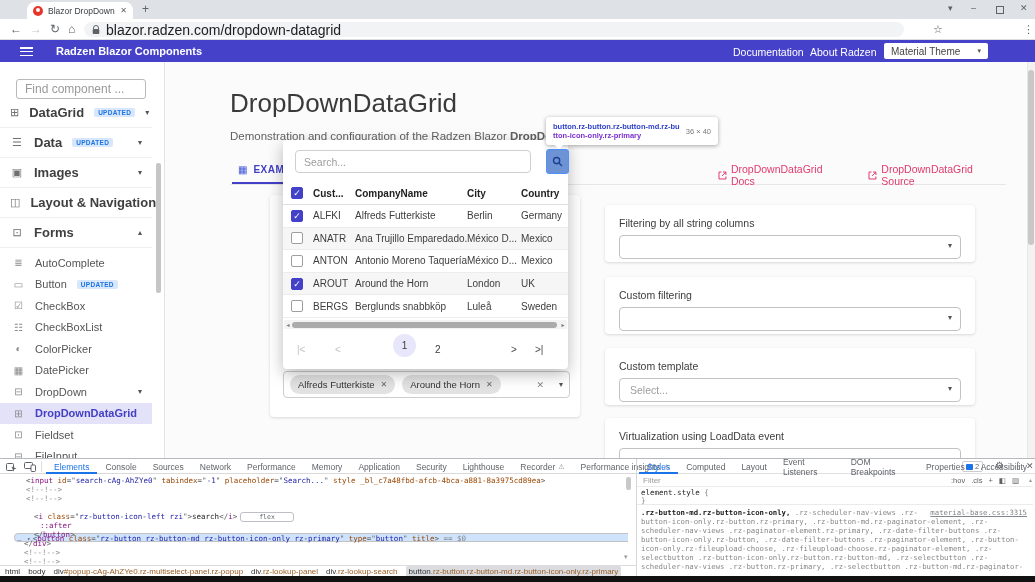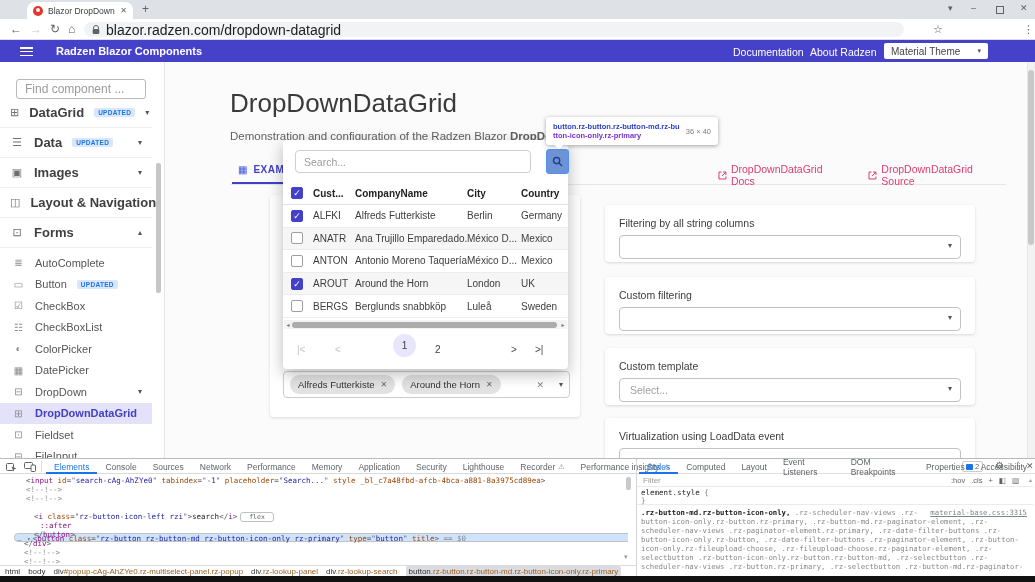--- a/index.html
+++ b/index.html
@@ -106,21 +106,21 @@
 .dtic{position:absolute;top:2px;color:#5f6368}
 .msgbadge{position:absolute;left:962px;top:2px;height:11px;border:1px solid #ccc;border-radius:2px;display:flex;align-items:center;gap:2px;padding:0 3px}
 .msgbadge .sq{width:7px;height:6px;background:#1a73e8;border-radius:1px}
 .msgbadge .n{font-size:7.5px;color:#5f6368}
 #dt-code{position:absolute;left:0;top:17px;width:628px;height:89px;overflow:hidden}
 .cl{position:relative;height:9px;line-height:9px;font-family:"DejaVu Sans Mono",monospace;font-size:7.5px;white-space:pre}
 .cl.sel{background:#cfe4fc}
 .cl .gut{position:absolute;left:2px;color:#9a9a9a}
 .cl .tri{font-size:6px;color:#5f6368;margin-right:2px}
 .c-p{color:#5f6368}.c-tag{color:#881280}.c-attr{color:#994500}.c-val{color:#1a1aa6}.c-com{color:#909090}.c-txt{color:#202124}.c-meta{color:#80868b}
-.c-badge{border:1px solid #bdc1c6;border-radius:3px;color:#5f6368;padding:0 8px;margin-left:3px;font-size:6.5px}
+.c-badge{border:1px solid #bdc1c6;border-radius:3px;color:#5f6368;padding:0 18px;margin-left:3px;font-size:6.5px}
 .elthumb{position:absolute;left:626px;top:18px;width:5px;height:13px;background:#c9c9c9;border-radius:2px}
 .eldown{position:absolute;left:624px;top:94px;font-size:7px;color:#9a9a9a}
 #dt-crumbs{position:absolute;left:0;top:106px;width:636px;height:12px;border-top:1px solid #dcdcdc;display:flex;align-items:center;gap:8px;padding:0 5px;font-size:8px;white-space:nowrap;overflow:hidden}
 .crumb .tg{color:#333}.crumb .rs{color:#9b5f27}
 .crumb.selc{background:#dadce0;border-radius:2px;padding:1px 3px}
 .vdiv{position:absolute;left:636px;top:0;width:1px;height:118px;background:#d6d6d6}
 .stpane{position:absolute;left:637px;top:0;width:398px;height:118px}
 #st-tabs{position:absolute;left:2px;top:0;height:15px;display:flex;border-bottom:1px solid #e0e0e0;width:396px}
 .stfilter{position:absolute;left:0;top:15px;width:396px;height:13px;border-bottom:1px solid #ebebeb;display:flex;align-items:center}
 .stfilter input{border:none;outline:none;font-size:8px;padding-left:6px;width:150px;color:#444;background:transparent}

